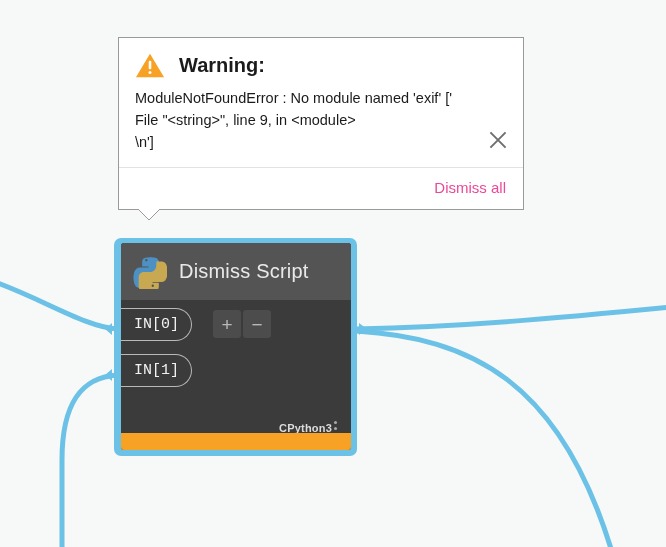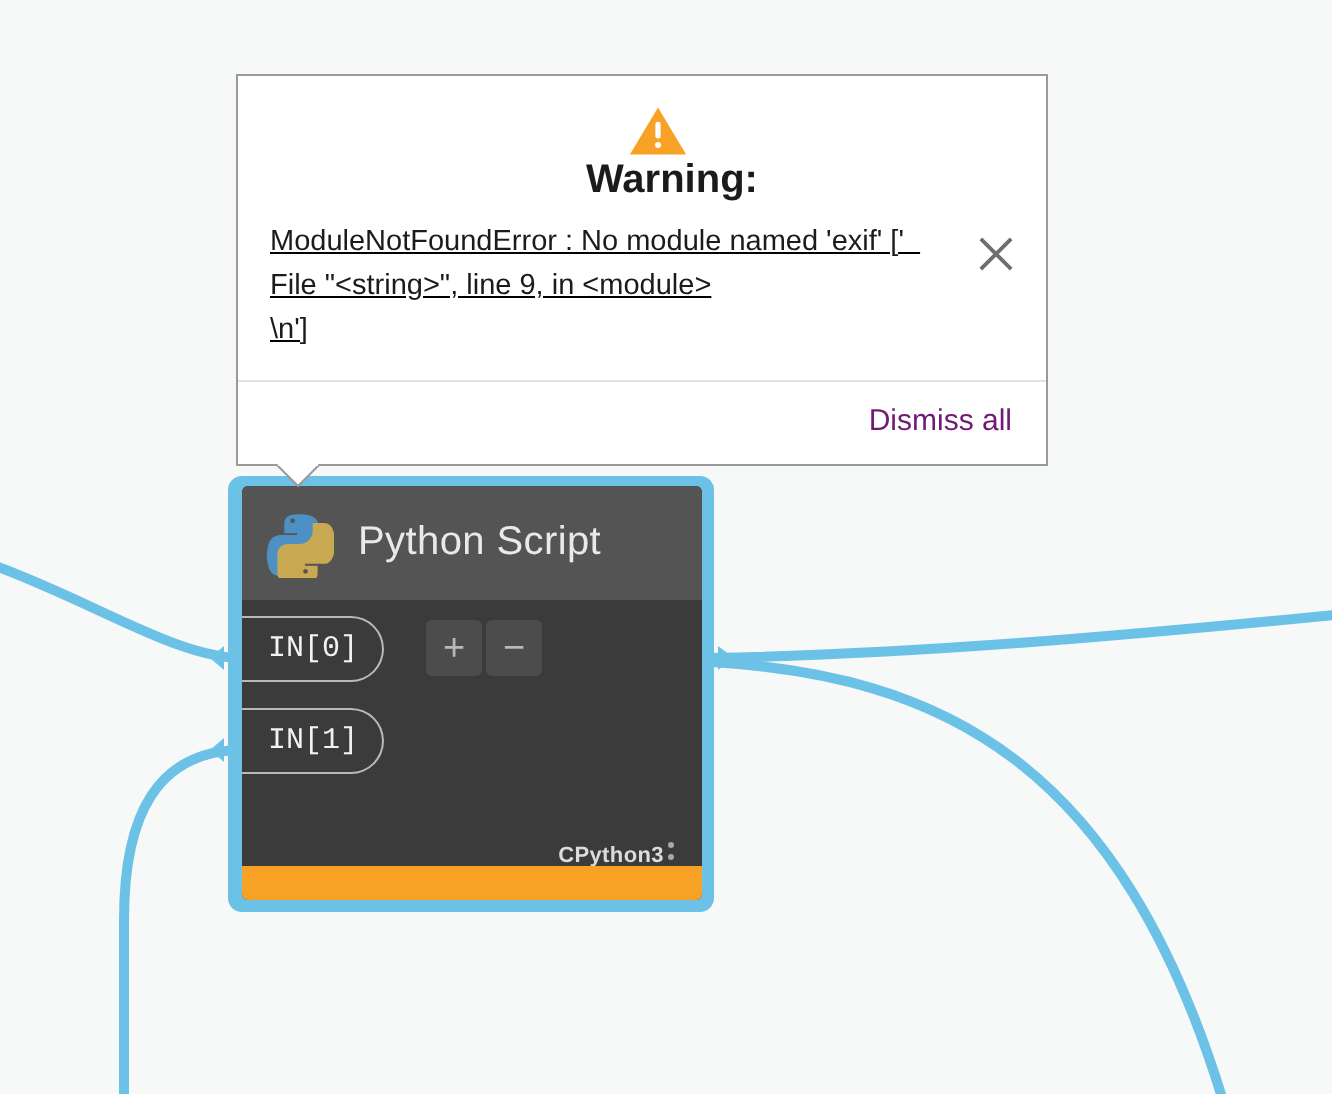--- a/index.html
+++ b/index.html
@@ -190,35 +190,33 @@
     width: 406px;
     background: #ffffff;
     border: 1px solid #9a9a9a;
     box-sizing: border-box;
   }
 
   #warning-head {
     display: flex;
     align-items: center;
     padding: 14px 0 6px 16px;
-    flex-direction: column;
   }
   #warning-icon { width: 30px; height: 27px; flex: 0 0 auto; }
   #warning-title {
     margin-left: 14px;
     font-size: 20px;
     font-weight: bold;
     color: #1b1b1b;
   }
 
   #warning-body {
     display: flex;
-    align-items: flex-start;
+    align-items: flex-end;
     padding: 2px 12px 14px 16px;
-    text-decoration: underline;
   }
   #warning-text {
     flex: 1 1 auto;
     font-size: 14.5px;
     line-height: 22px;
     color: #1b1b1b;
     white-space: pre-wrap;
     word-break: break-word;
   }
   #close-btn {
@@ -234,21 +232,21 @@
     background: #e2e2e2;
     margin: 0;
   }
 
   #warning-actions {
     display: flex;
     justify-content: flex-end;
     padding: 11px 17px 13px 0;
   }
   #dismiss-all {
-    color: #701a75;
+    color: #ec4899;
     font-size: 15px;
     cursor: pointer;
     text-align: right;
   }
 
   
   #dialog-tail {
     position: absolute;
     left: 19px;
     top: 100%;
@@ -281,21 +279,21 @@
   </svg>
 
   <div id="node">
     <div id="node-inner">
 
       <div id="node-header">
         <svg id="python-logo" viewBox="0 0 64 64" xmlns="http://www.w3.org/2000/svg">
           <path fill="#4d91c4" d="M31.6 4c-3.3 0-6.2.3-8.5 1-5 1.4-5.9 4.3-5.9 9.7v7.1h12v1.7H13.9c-5.5 0-10.3 3.3-11.8 9.6-1.7 7.2-1.8 11.7 0 19.2C3.4 58 6.6 62 12.1 62h4.2v-8.6c0-6.2 5.4-11.7 11.8-11.7h11.9c5.3 0 9.5-4.3 9.5-9.6V14.7c0-5.1-4.3-9-9.5-9.8C36.8 4.3 34.9 4 31.6 4zm-6.5 3.7c1.2 0 2.2 1 2.2 2.3 0 1.2-1 2.2-2.2 2.2-1.2 0-2.2-1-2.2-2.2 0-1.3 1-2.3 2.2-2.3z"></path>
           <path fill="#c8a951" d="M49.9 23.8v8.3c0 6.5-5.5 11.9-11.8 11.9H26.2c-5.2 0-9.5 4.4-9.5 9.6v18c0 5.1 4.5 8.1 9.5 9.6 6 1.8 11.7 2.1 18.9 0 4.7-1.4 9.5-4.1 9.5-9.6v-7.2H42.7v-1.7h17.8c5.5 0 7.6-3.9 9.5-9.6 2-5.9 1.9-11.6 0-19.2-1.4-5.6-4-9.6-9.5-9.6h-10.6zM43.2 67.5c1.2 0 2.2 1 2.2 2.2 0 1.3-1 2.3-2.2 2.3-1.2 0-2.2-1-2.2-2.3 0-1.2 1-2.2 2.2-2.2z" transform="translate(-6 -12)"></path>
         </svg>
-        <div id="node-title">Python Script</div>
+        <div id="node-title">Dismiss Script</div>
       </div>
 
       <div id="node-body">
 
         <div class="port port-in" id="port-in-0">
           <span class="port-label">IN[0]</span>
         </div>
 
         <div class="port port-in" id="port-in-1">
           <span class="port-label">IN[1]</span>

